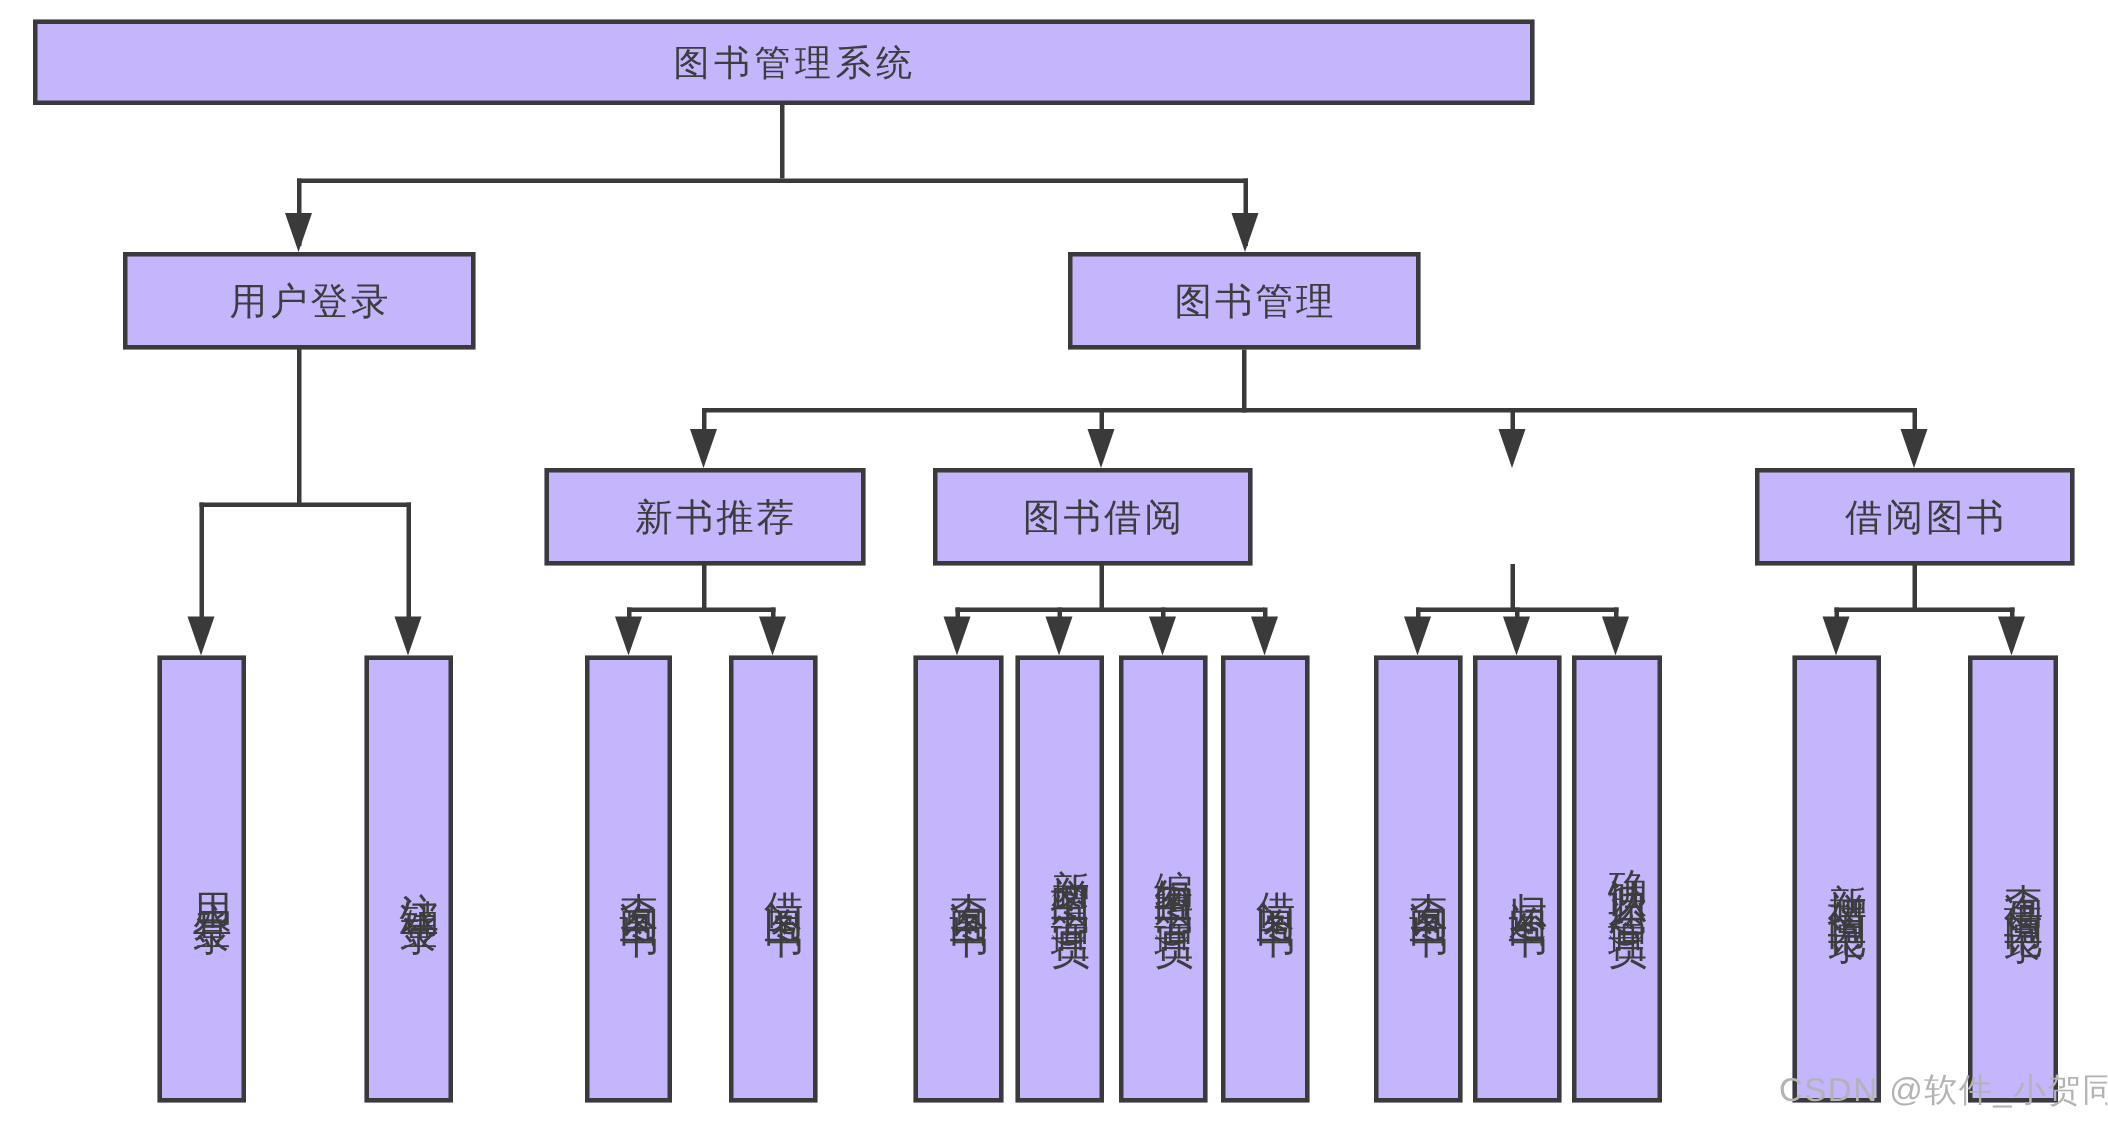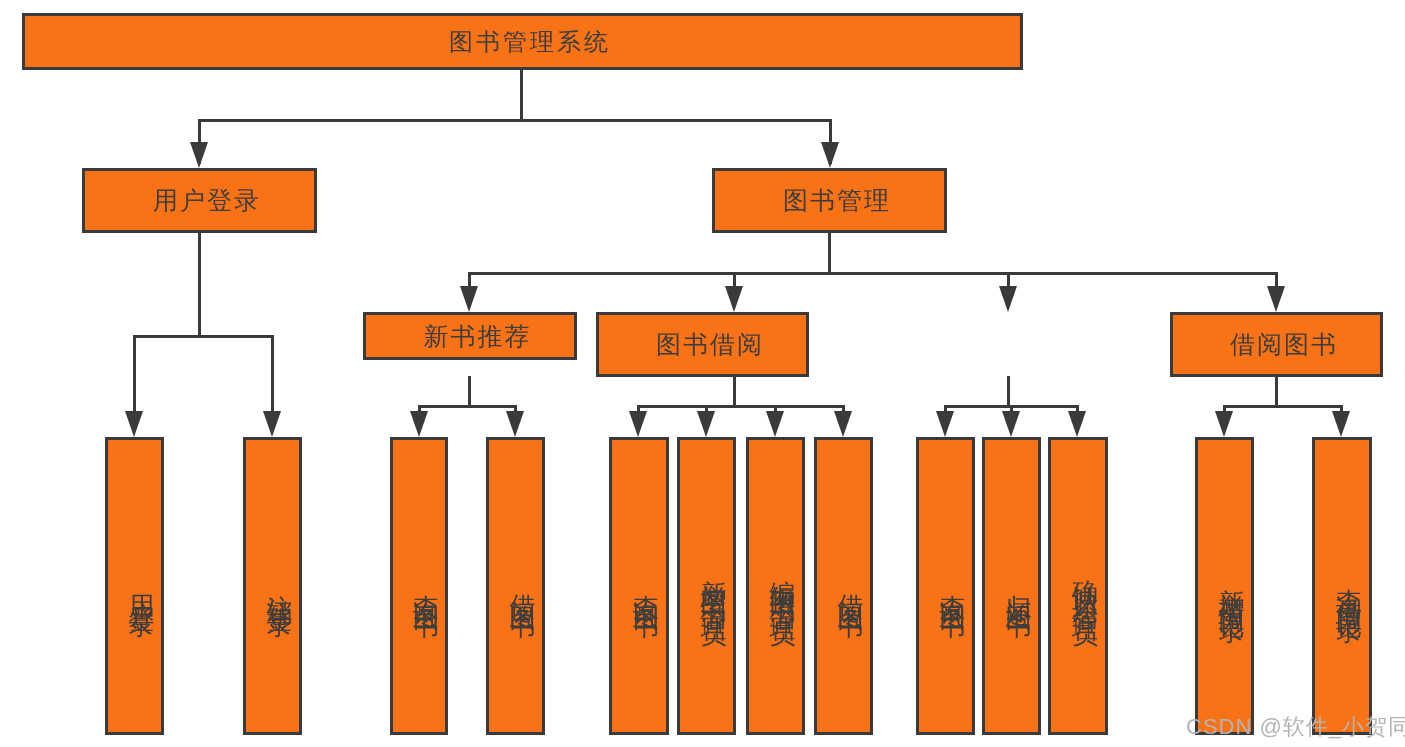--- a/index.html
+++ b/index.html
@@ -14,21 +14,21 @@
     width: 1405px;
     height: 747px;
     background: #ffffff;
     overflow: hidden;
   }
   
   .box {
     position: absolute;
     box-sizing: border-box;
     border: 3px solid #3a3a3a;
-    background: #f97316;
+    background: #c4b5fd;
     display: flex;
     align-items: center;
     justify-content: center;
     color: #3d3d3d;
     padding-left: 15px;
   }
   .h-label {
     font-size: 25px;
     letter-spacing: 2px;
     white-space: nowrap;
@@ -102,24 +102,24 @@
   <div class="hline" style="left:468px; top:272px; width:810px;"></div>
   <div class="vline" style="left:468px; top:272px; height:34px;"></div>
   <div class="arrowhead" style="left:460px; top:286px;"></div>
   <div class="vline" style="left:733px; top:272px; height:34px;"></div>
   <div class="arrowhead" style="left:725px; top:286px;"></div>
   <div class="vline" style="left:1007px; top:272px; height:34px;"></div>
   <div class="arrowhead" style="left:999px; top:286px;"></div>
   <div class="vline" style="left:1275px; top:272px; height:34px;"></div>
   <div class="arrowhead" style="left:1267px; top:286px;"></div>
 
-  <div class="box" style="left:363px; top:312px; width:214px; height:48px;">
+  <div class="box" style="left:363px; top:312px; width:214px; height:65px;">
     <span class="h-label">新书推荐</span>
   </div>
-  <div class="box" style="left:596px; top:312px; width:213px; height:65px;">
+  <div class="box" style="left:622px; top:312px; width:213px; height:65px;">
     <span class="h-label">图书借阅</span>
   </div>
   <div class="box" style="left:1170px; top:312px; width:213px; height:65px;">
     <span class="h-label">借阅图书</span>
   </div>
 
   <div class="vline" style="left:468px; top:376px; height:32px;"></div>
   <div class="hline" style="left:418px; top:405px; width:99px;"></div>
   <div class="vline" style="left:418px; top:405px; height:26px;"></div>
   <div class="arrowhead" style="left:410px; top:411px;"></div>

